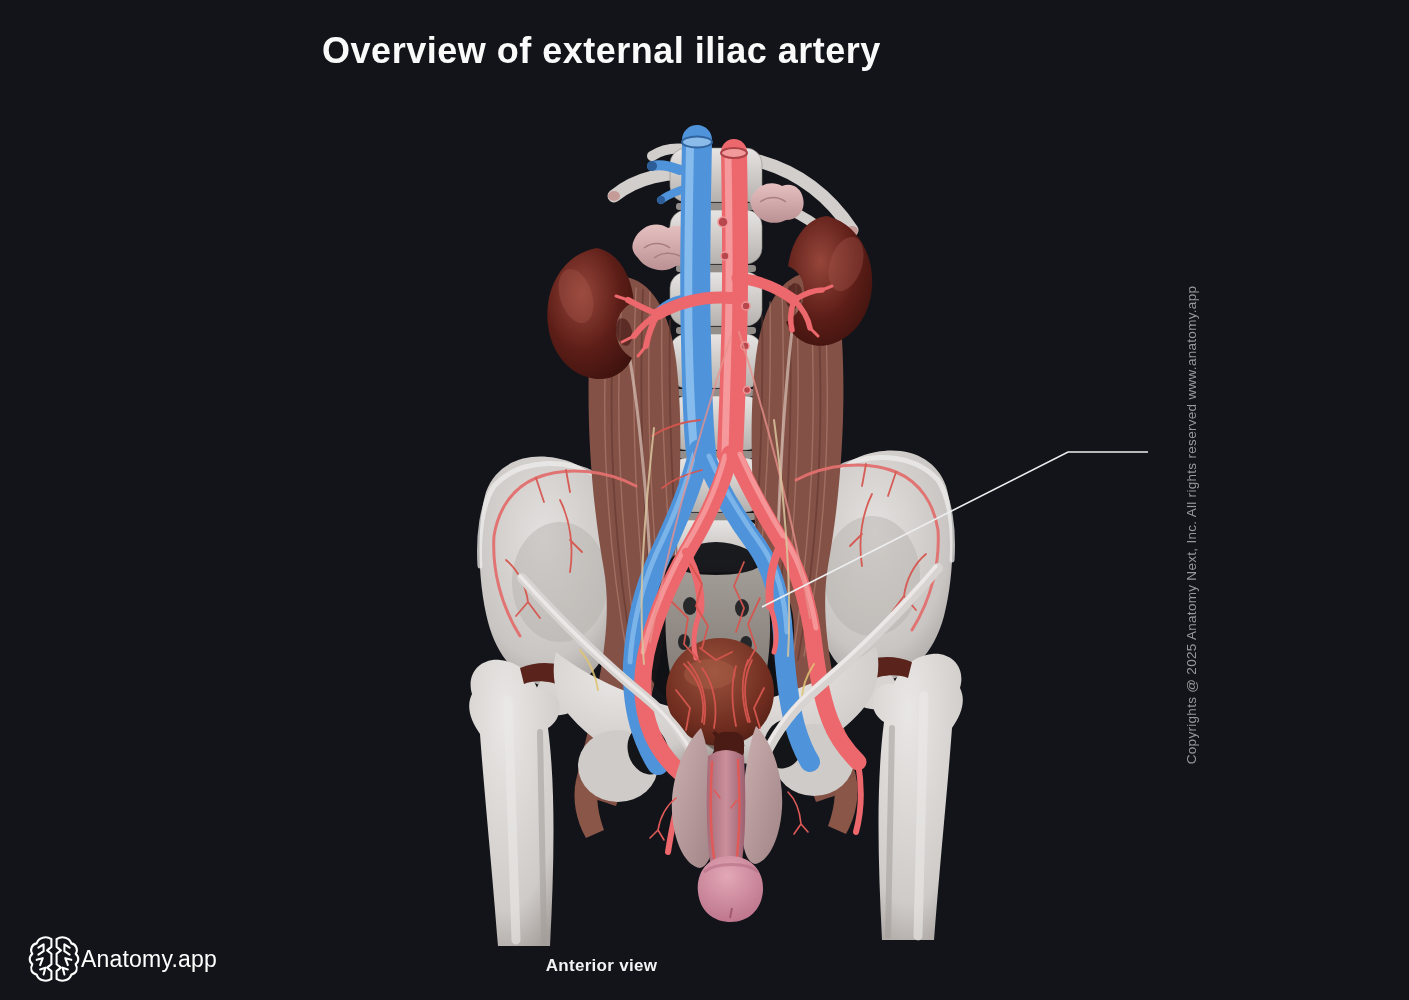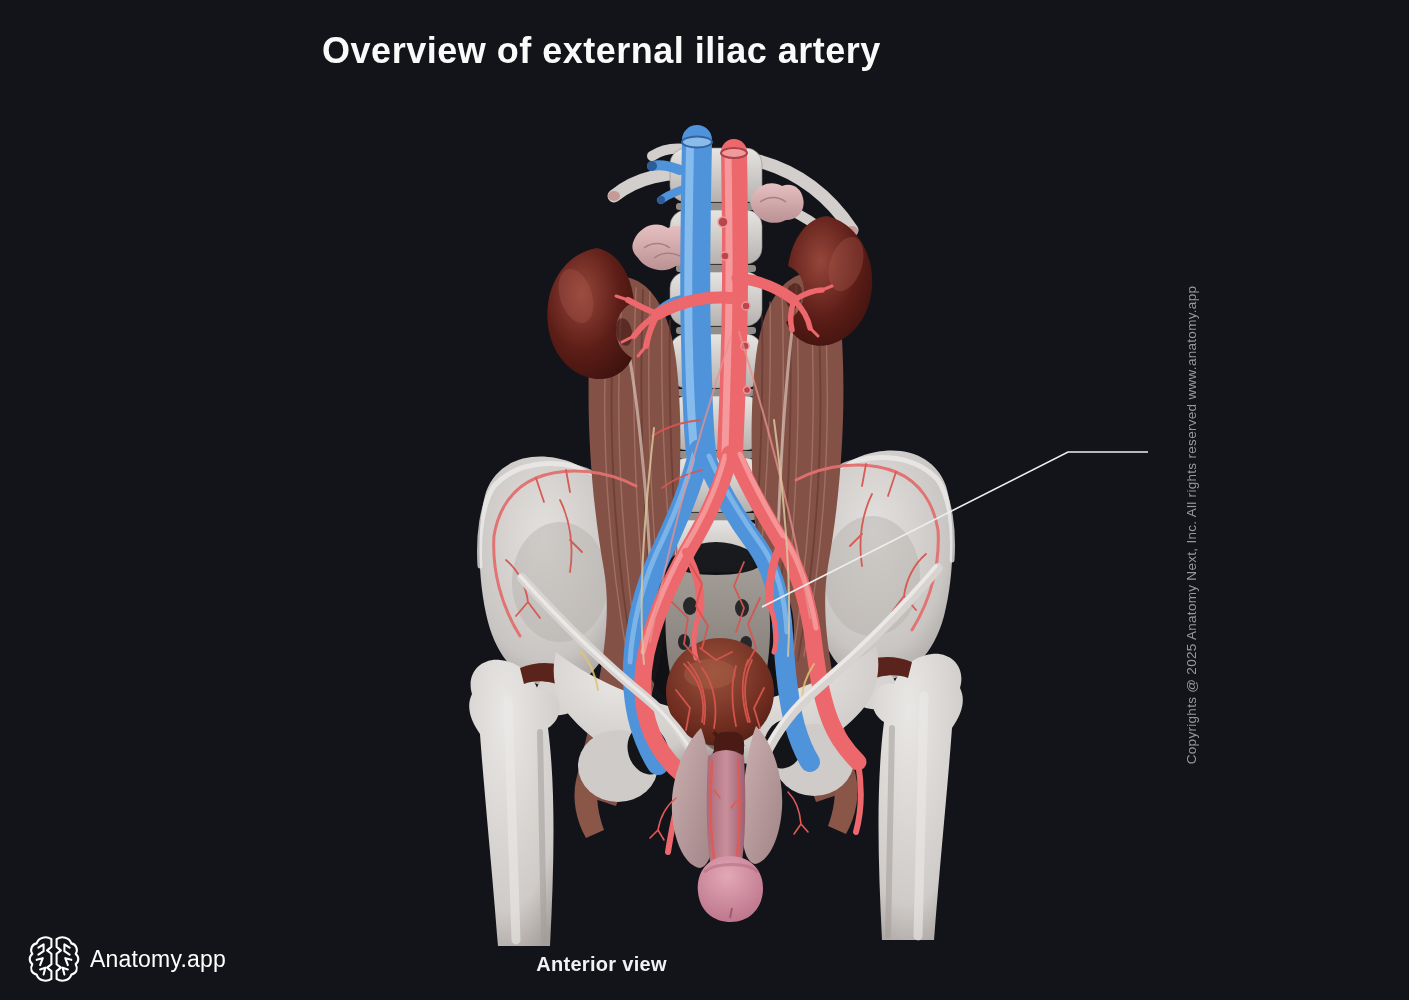--- a/index.html
+++ b/index.html
@@ -11,24 +11,24 @@
     position:absolute;top:30px;left:0;width:100%;text-align:center;
     color:#fafafa;font-size:36px;font-weight:700;letter-spacing:.5px;
   }
   .anatomy-svg{position:absolute;left:0;top:0;}
   .callout-label{
     position:absolute;left:1154px;top:438px;width:155px;
     color:#ffffff;font-size:22px;line-height:28px;font-weight:500;
   }
   .view-label{
     position:absolute;bottom:24px;left:0;width:100%;text-align:center;
-    color:#f2f2f4;font-size:20px;font-weight:600;letter-spacing:.3px;
+    color:#f2f2f4;font-size:17px;font-weight:600;letter-spacing:.3px;
   }
   .brand{
-    position:absolute;left:28px;bottom:14px;display:flex;align-items:center;gap:10px;text-align:right;
+    position:absolute;left:28px;bottom:14px;display:flex;align-items:center;gap:1px;text-align:right;
   }
   .brand-name{color:#ffffff;font-size:23px;font-weight:500;letter-spacing:.2px;}
   .copyright{
     position:absolute;right:4px;top:525px;
     writing-mode:vertical-rl;transform:translateY(-50%) rotate(180deg);
     color:#98989c;font-size:13.5px;letter-spacing:.3px;white-space:nowrap;
   }
 </style>
 </head>
 <body>

